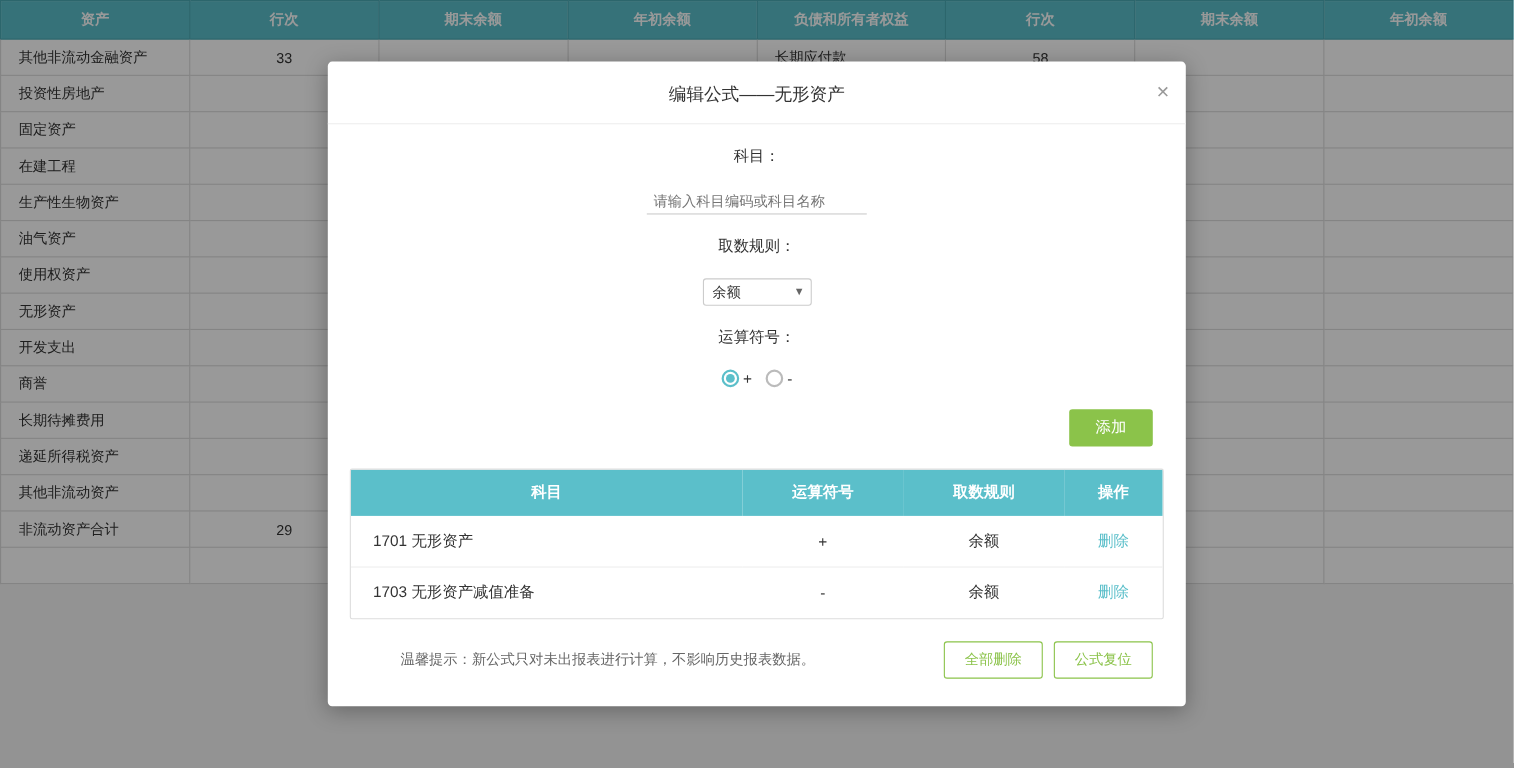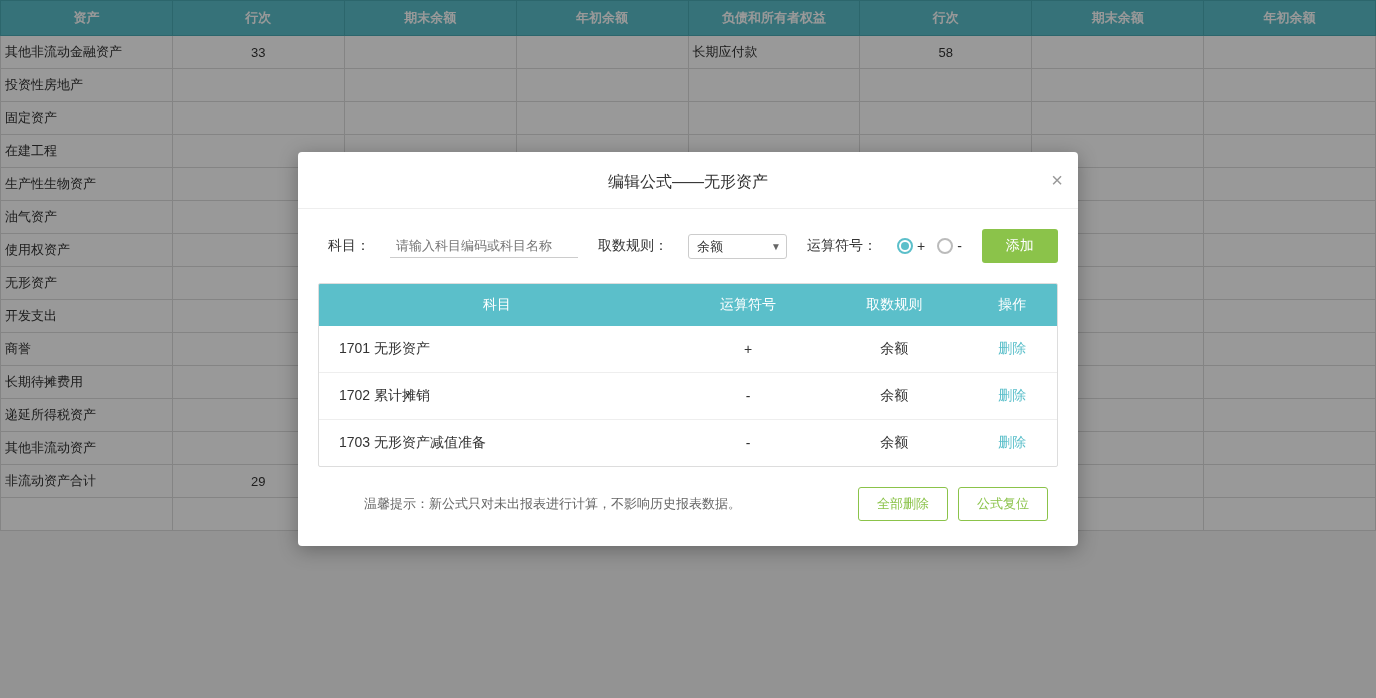--- a/index.html
+++ b/index.html
@@ -40,21 +40,21 @@
       text-align: center;
       padding: 7px 4px;
       border: 1px solid #ddd;
       background: #fff;
       font-size: 13px;
       color: #333;
     }
 
     .bg-table td.left {
       text-align: left;
-      padding-left: 4px;
+      padding-left: 16px;
     }
 
     
     .overlay {
       position: absolute;
       top: 0; left: 0;
       width: 100%; height: 100%;
       background: rgba(0,0,0,0.4);
       z-index: 10;
       display: flex;
@@ -94,20 +94,21 @@
       border: none;
       line-height: 1;
     }
 
     
     .form-row {
       display: flex;
       align-items: center;
       padding: 20px 30px;
       gap: 20px;
+      flex-direction: column;
     }
 
     .form-label {
       color: #333;
       white-space: nowrap;
       font-size: 14px;
     }
 
     .form-input {
       border: none;
@@ -215,21 +216,21 @@
       width: 100%;
       border-collapse: collapse;
     }
 
     .data-table thead th {
       background: #5bbfca;
       color: #fff;
       text-align: center;
       padding: 12px 8px;
       font-size: 14px;
-      font-weight: normal;
+      font-weight: bold;
     }
 
     .data-table tbody td {
       text-align: center;
       padding: 14px 8px;
       border-bottom: 1px solid #eee;
       font-size: 14px;
       color: #333;
     }
 
@@ -497,26 +498,20 @@
             </tr>
         </thead>
         <tbody id="modal-table-body">
             <tr>
               <td class="subject-col">1701 无形资产</td>
               <td>+</td>
               <td>余额</td>
               <td><a class="link-delete" href="#">删除</a></td>
             </tr>
             <tr>
-              <td class="subject-col">1702 累计摊销</td>
-              <td>-</td>
-              <td>余额</td>
-              <td><a class="link-delete" href="#">删除</a></td>
-            </tr>
-            <tr>
               <td class="subject-col">1703 无形资产减值准备</td>
               <td>-</td>
               <td>余额</td>
               <td><a class="link-delete" href="#">删除</a></td>
             </tr>
           </tbody>
       </table>
     </div>
 
     <div class="modal-footer">

